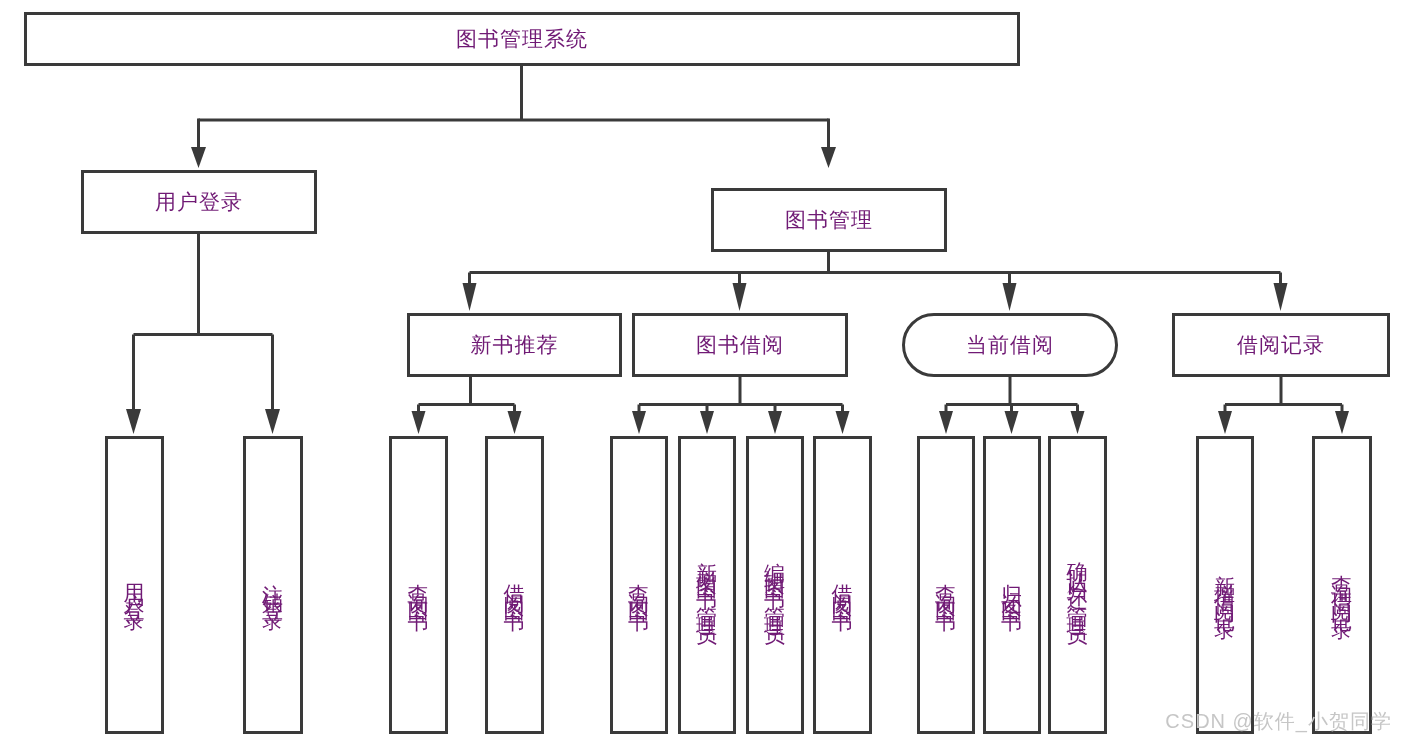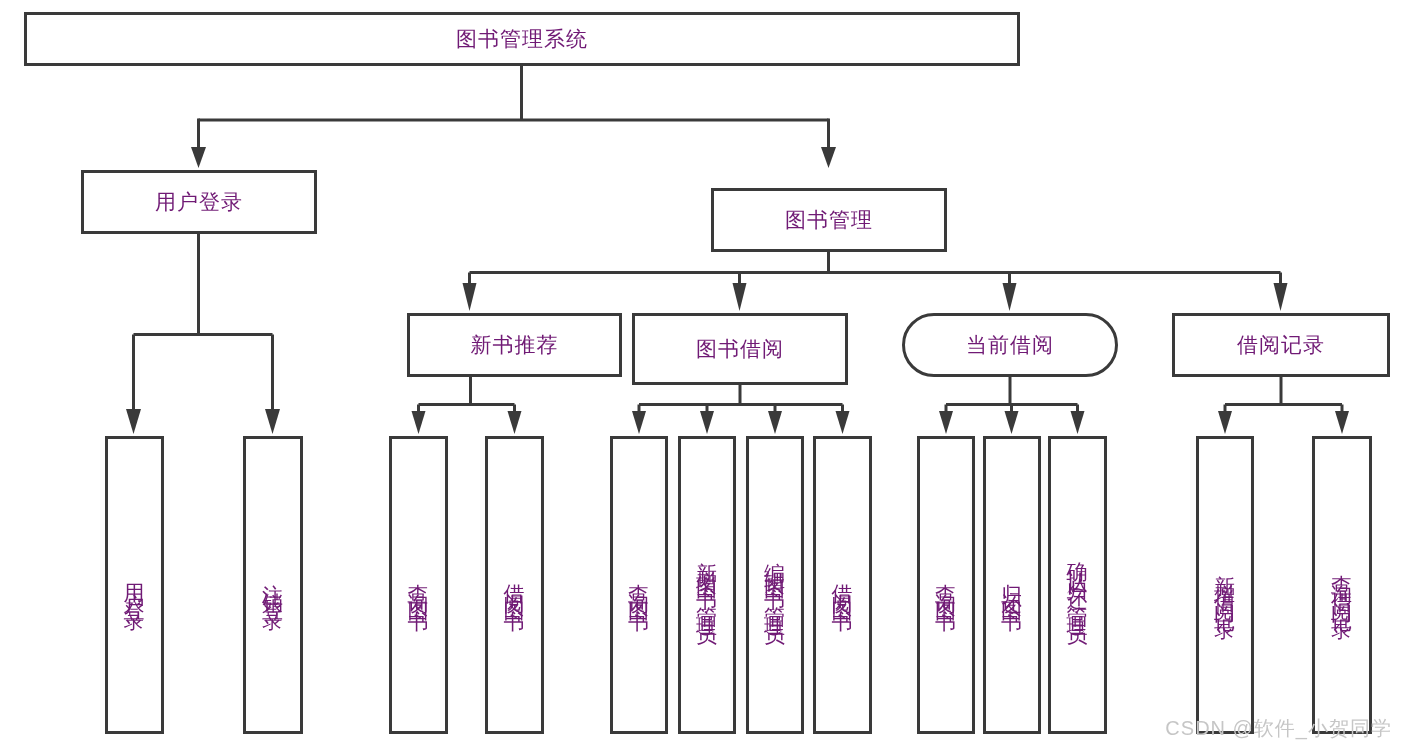--- a/index.html
+++ b/index.html
@@ -15,21 +15,21 @@
     border:3px solid #3a3a3a;background:#ffffff;
     display:flex;align-items:center;justify-content:center;
     color:#701a75;font-size:21px;letter-spacing:1px;
   }
   .leaf{top:436px;height:298px;}
   .leaf span{
     writing-mode:vertical-rl;text-orientation:mixed;
     letter-spacing:9px;font-size:21px;line-height:1;
   }
   .watermark{
-    position:absolute;z-index:3;right:13px;bottom:5px;
+    position:absolute;z-index:3;right:13px;bottom:12px;
     color:#c6c6c6;font-size:20px;letter-spacing:1px;white-space:nowrap;
   }
 </style>
 </head>
 <body>
 
 <div class="canvas">
 
   <svg class="wires" width="1405" height="747" viewBox="0 0 1405 747">
 
@@ -114,21 +114,21 @@
   <div class="node" style="left:81px;top:170px;width:236px;height:64px;">
     <span>用户登录</span>
   </div>
   <div class="node" style="left:711px;top:188px;width:236px;height:64px;">
     <span>图书管理</span>
   </div>
 
   <div class="node" style="left:363px;top:313px;width:215px;height:64px;margin-left:44px;">
     <span>新书推荐</span>
   </div>
-  <div class="node" style="left:632px;top:313px;width:216px;height:72px;">
+  <div class="node" style="left:632px;top:313px;width:216px;height:64px;">
     <span>图书借阅</span>
   </div>
   <div class="node" style="left:902px;top:313px;width:216px;height:64px;border-radius:32px;">
     <span>当前借阅</span>
   </div>
   <div class="node" style="left:1172px;top:313px;width:218px;height:64px;">
     <span>借阅记录</span>
   </div>
 
   <div class="node leaf" style="left:105px;width:59px;">

